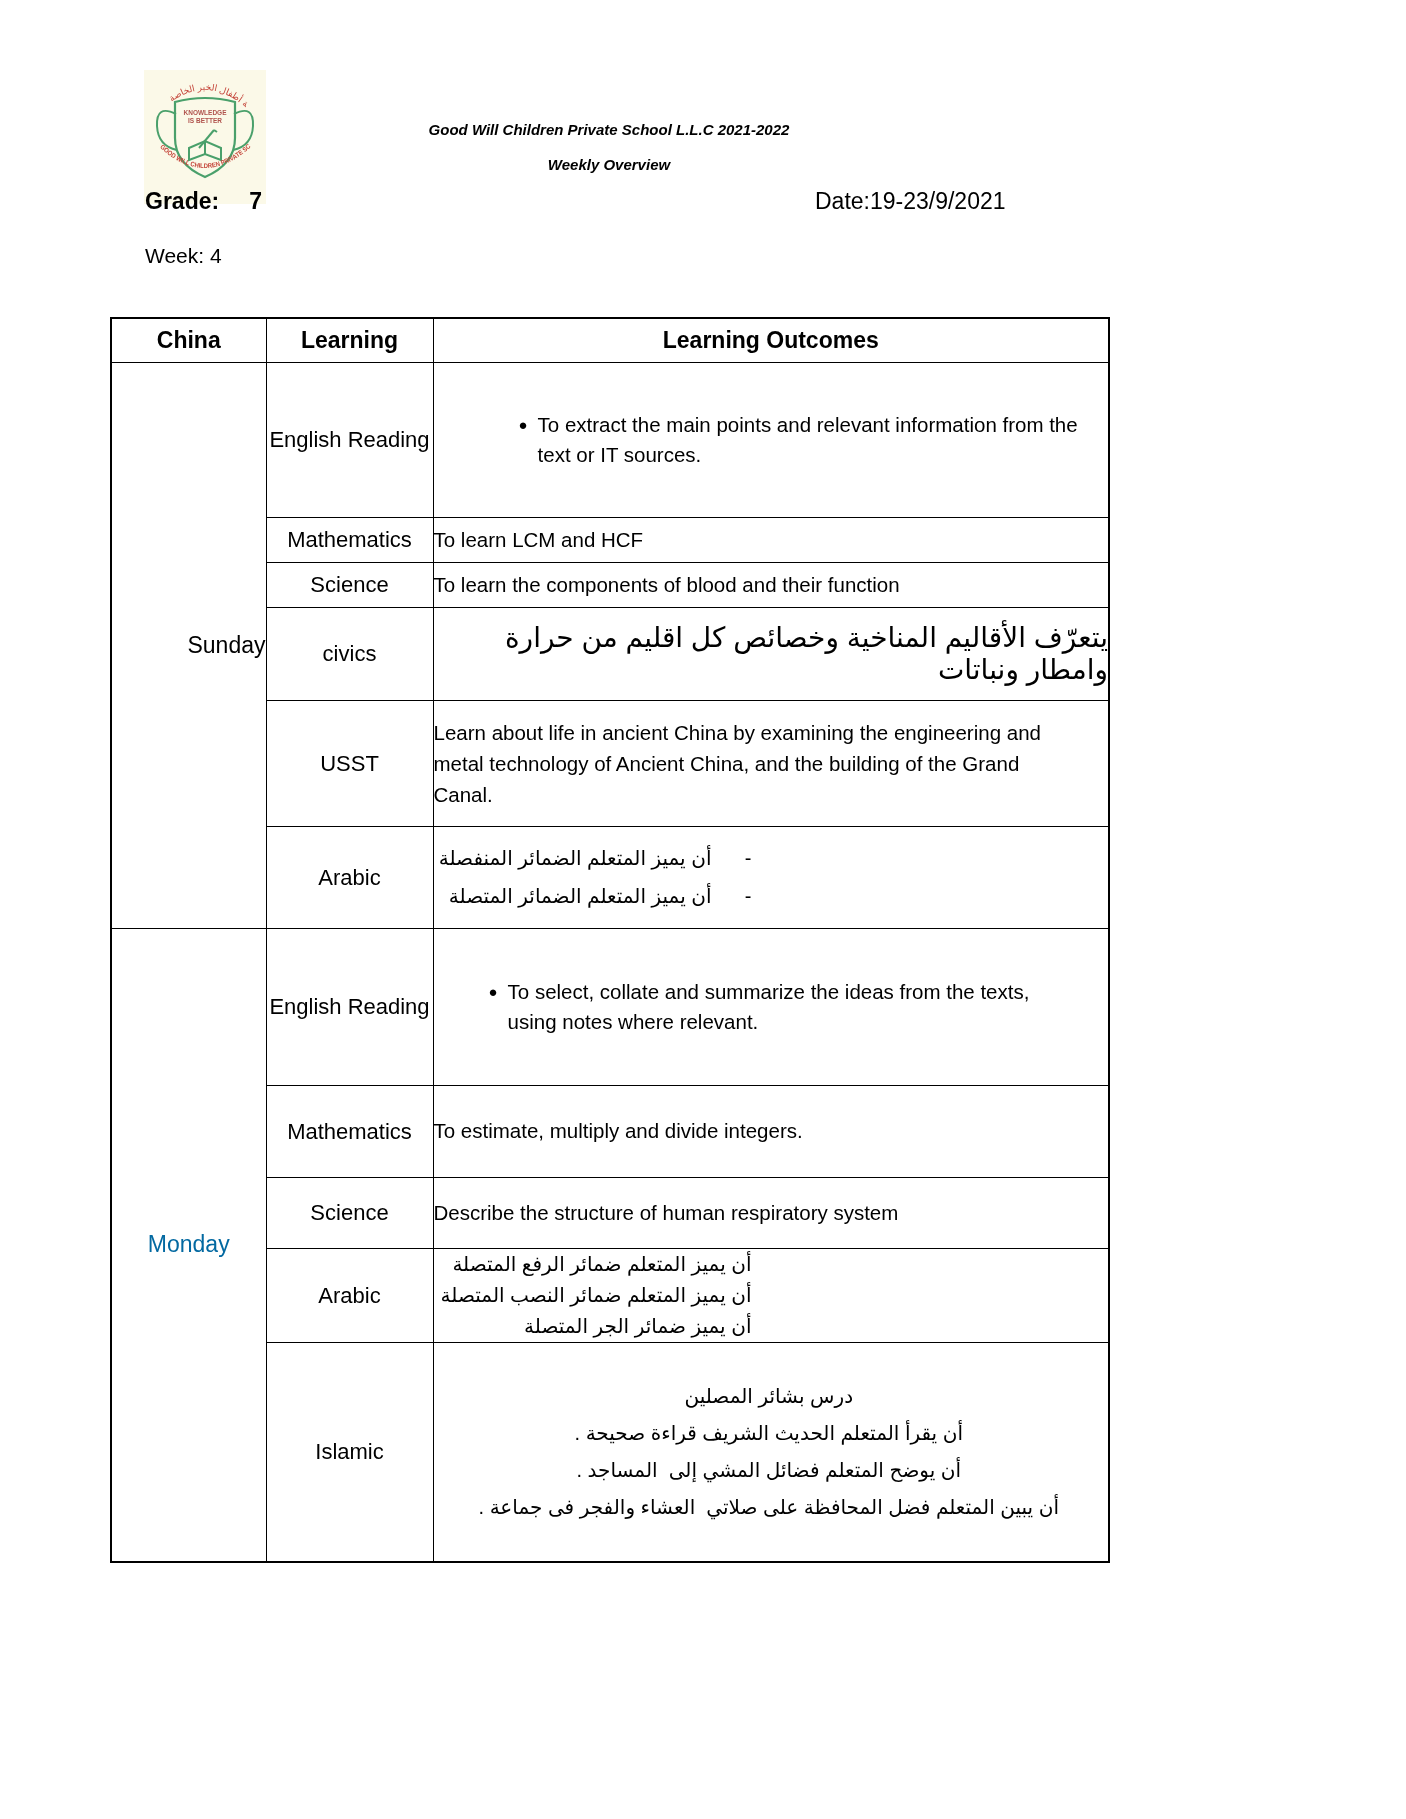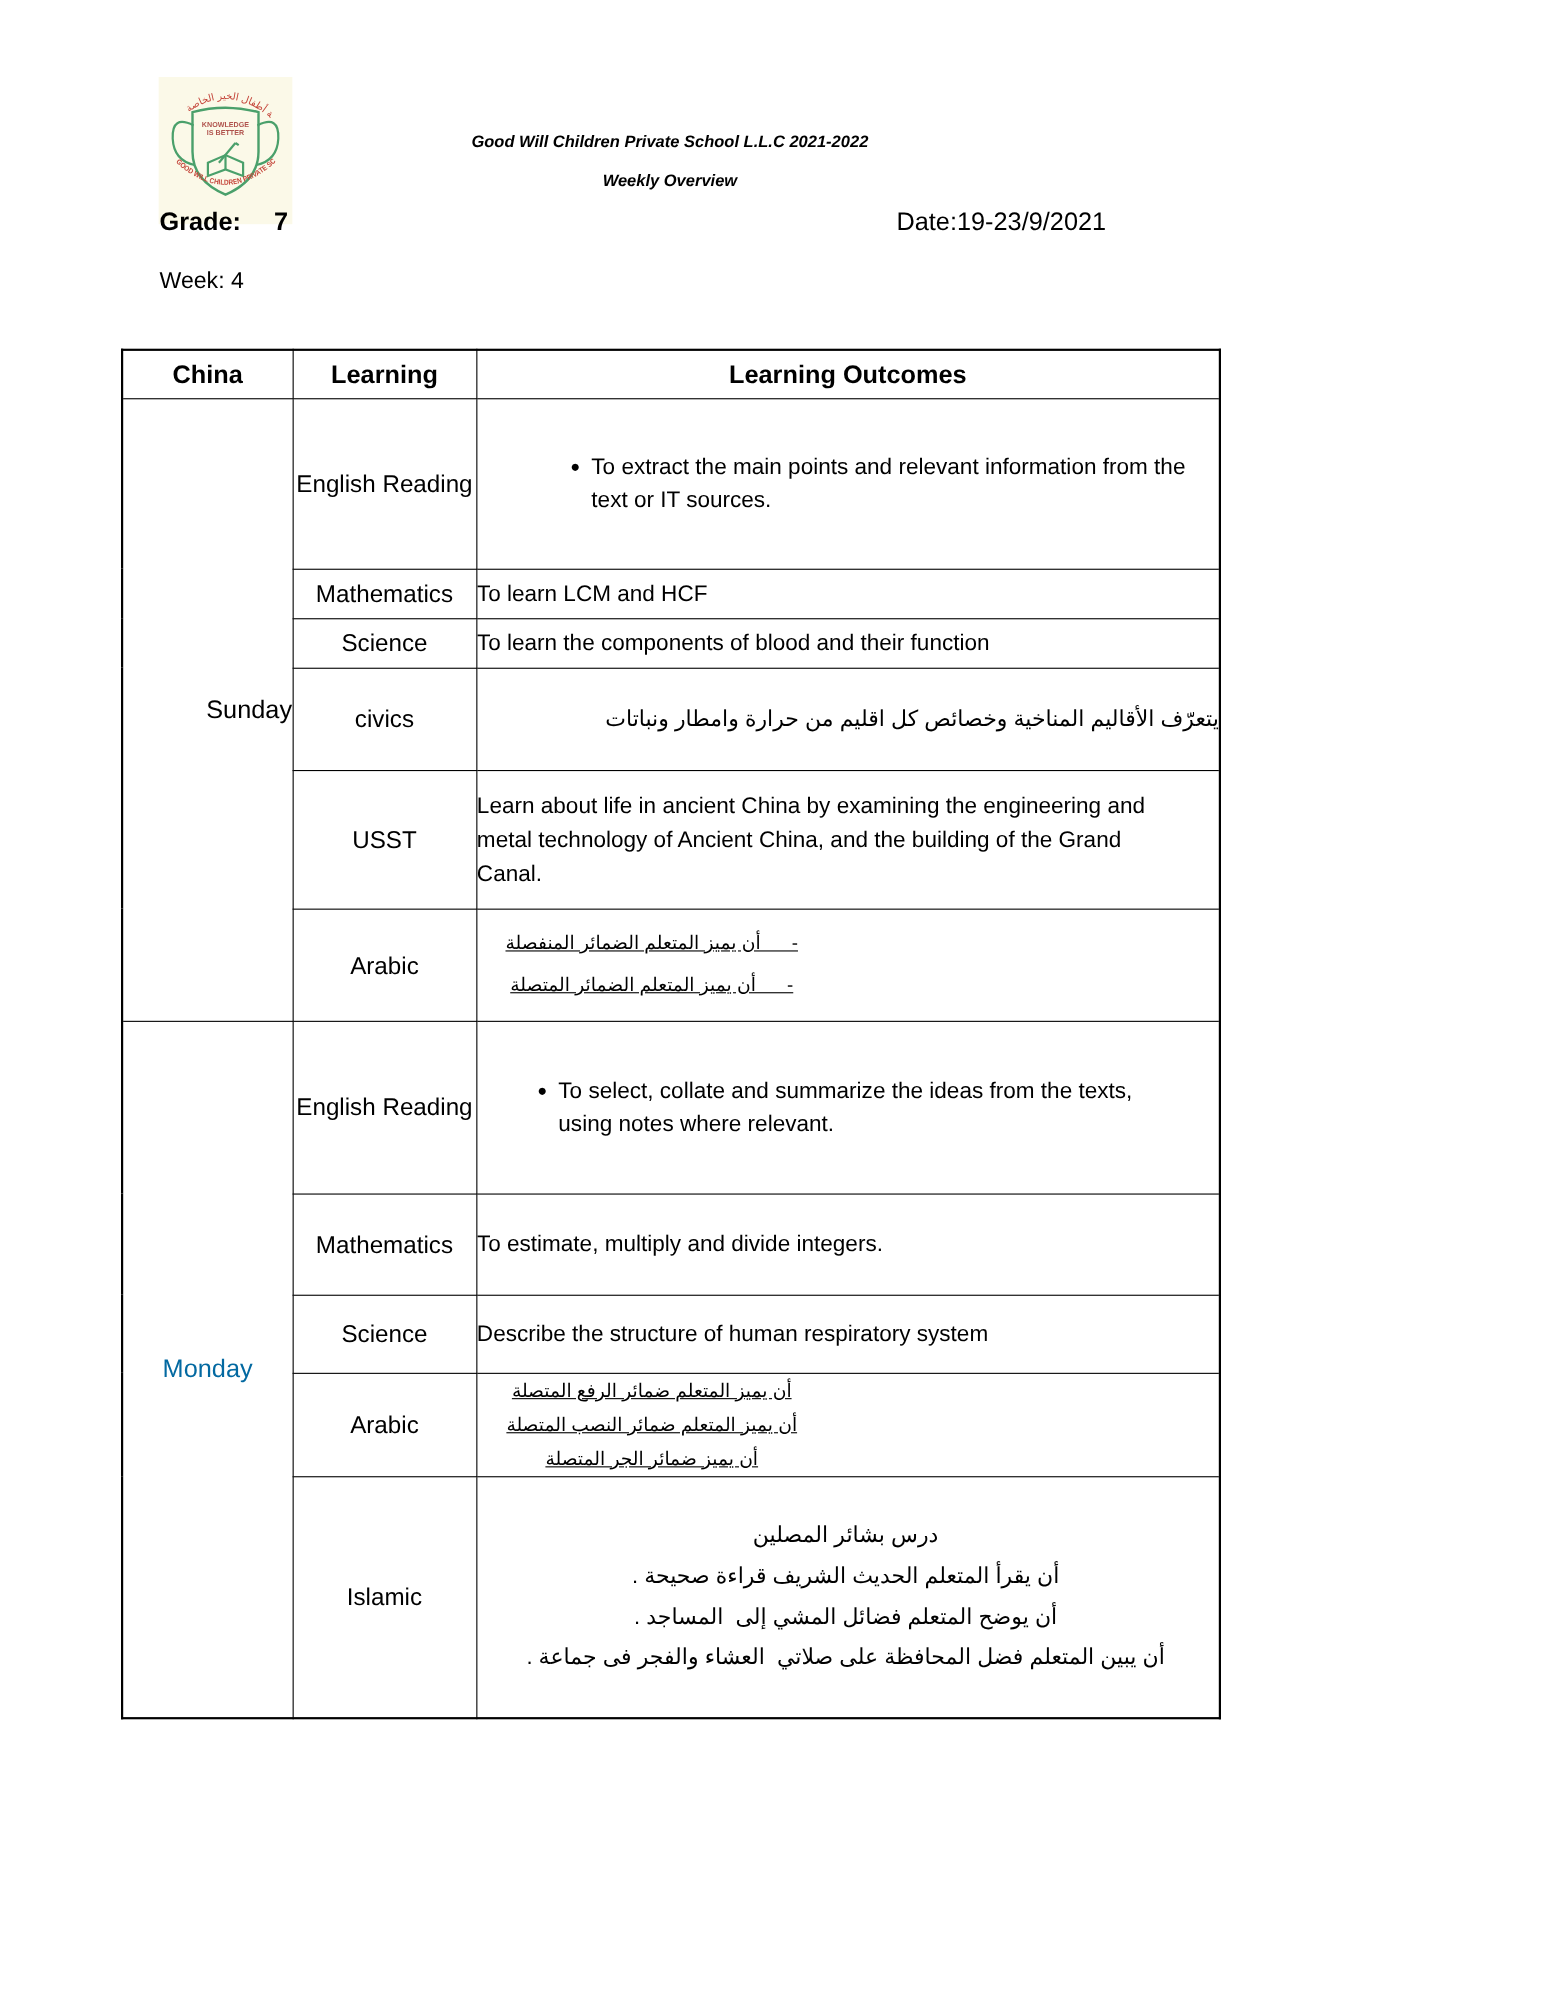--- a/index.html
+++ b/index.html
@@ -44,25 +44,25 @@
   .o-usst{padding-left:48px;padding-right:10px;line-height:31px;}
   .o-usst .txt{max-width:612px;display:block;}
   .o-bullet .row{display:flex;align-items:flex-start;}
   .o-bullet-sun .row{padding-left:85px;}
   .o-bullet-sun .txt{max-width:558px;}
   .o-bullet-mon .row{padding-left:55px;}
   .o-bullet-mon .txt{max-width:562px;}
   .o-bullet .dot{font-size:15px;line-height:30px;margin-right:10px;flex:0 0 auto;}
   .o-bullet .txt{line-height:30px;}
 
-  .o-rtl-full{direction:rtl;text-align:right;padding-right:10px;font-size:20px;line-height:32px;}
+  .o-rtl-full{direction:rtl;text-align:right;padding-right:10px;font-size:28px;line-height:32px;}
   .o-rtl-half{vertical-align:middle;}
   .o-rtl-half .block{
-    direction:rtl;text-align:center;
-    width:318px;font-size:17px;text-decoration:underline;
+    direction:rtl;text-align:right;
+    width:318px;font-size:20px;
   }
   .sun-arabic .block{line-height:38px;}
   .mon-arabic .block{line-height:31px;}
   .o-islamic{vertical-align:top;padding-top:8px;direction:rtl;text-align:center;}
   .o-islamic .line{font-size:20px;line-height:37px;padding-left:6px;padding-right:10px;direction:rtl;}
 </style>
 </head>
 <body>
 
 <svg class="logo" viewBox="0 0 122 134" xmlns="http://www.w3.org/2000/svg">

